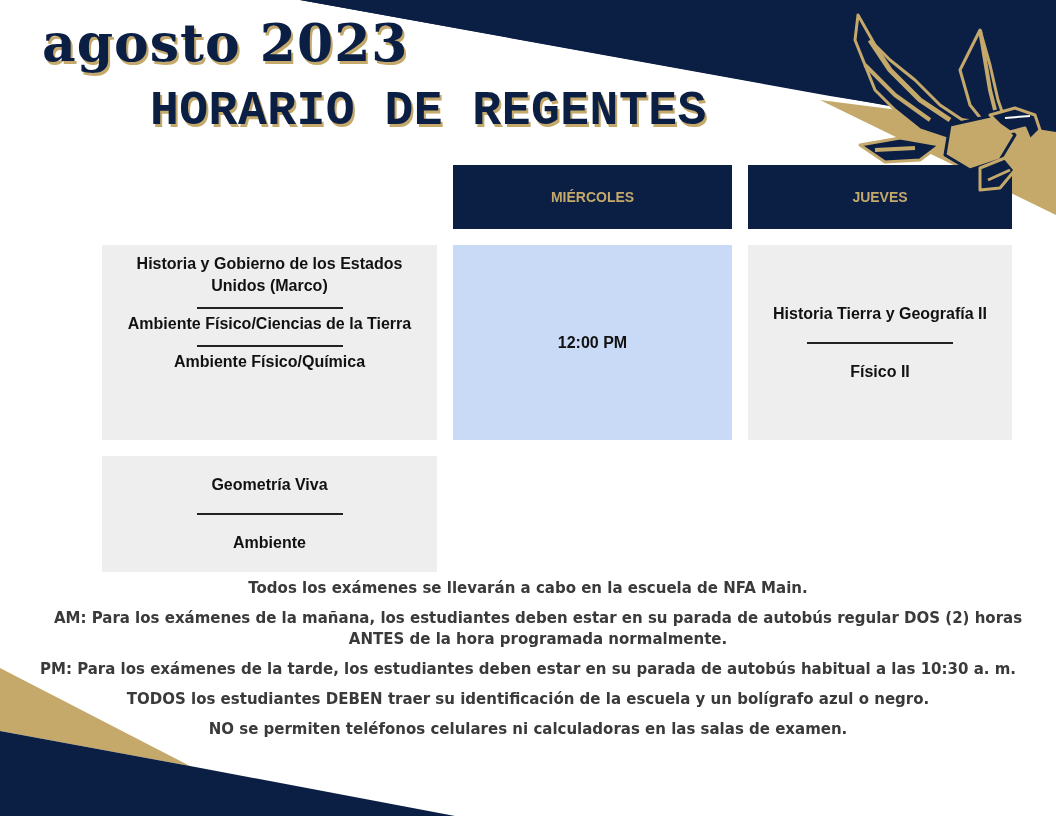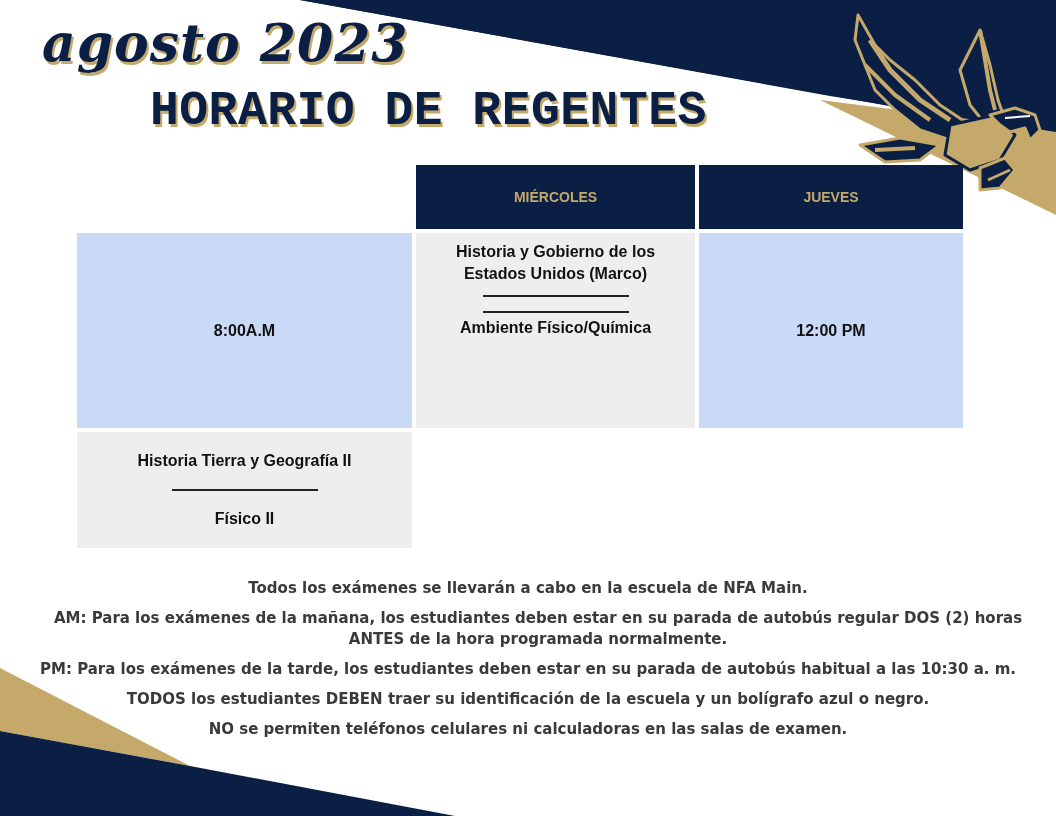--- a/index.html
+++ b/index.html
@@ -3,41 +3,42 @@
 <meta charset="utf-8">
 <style>
   * { box-sizing: border-box; margin: 0; padding: 0; }
   html, body { width: 1056px; height: 816px; overflow: hidden; background: #ffffff; }
   body { position: relative; font-family: "Liberation Sans", sans-serif; }
 
   .bg-shapes { position: absolute; left: 0; top: 0; width: 1056px; height: 816px; z-index: 0; }
 
   .title-script {
     position: absolute; left: 42px; top: 12px;
-    font-family: "DejaVu Serif", serif; font-style: italic; font-weight: bold;
+    font-family: "DejaVu Serif", serif; font-weight: bold;
     font-size: 52px; color: #0b1f45; letter-spacing: 1px;
     text-shadow: 2px 3px 0 #c4a96b;
     z-index: 2;
   }
   .title-main {
     position: absolute; left: 150px; top: 84px;
     font-family: Liberation Mono, monospace; font-weight: bold;
     font-size: 48px; color: #0b1f45; letter-spacing: 0.5px;
     text-shadow: 2px 3px 0 #c4a96b;
     z-index: 2;
   }
 
   .eagle { position: absolute; left: 830px; top: 10px; width: 220px; height: 190px; z-index: 3; }
 
   .schedule { position: absolute; left: 77px; top: 165px; z-index: 2; }
   .sched-grid {
     display: grid;
     grid-template-columns: 335px 279px 264px;
     grid-template-rows: 64px 195px 116px;
-    gap: 4px;
+    gap: 16px;
+    margin-left: 25px;
   }
   .corner { background: transparent; }
   .day-head {
     background: #0b1f45; color: #c4a96b; text-align: center;
     display: flex; flex-direction: column; justify-content: center; align-items: center;
     font-family: "Liberation Sans", sans-serif; font-weight: bold;
   }
   .day-name { font-size: 14px; }
   .day-date { font-size: 22px; margin-top: 1px; }
   .time-cell {
@@ -102,33 +103,38 @@
 <div class="schedule">
   <div class="sched-grid">
     <div class="corner"></div>
     <div class="day-head">
       <span class="day-name">MIÉRCOLES</span>
     </div>
     <div class="day-head">
       <span class="day-name">JUEVES</span>
     </div>
 
-    <div class="time-cell">8:00A.M</div>
     <div class="exam-cell top">
       <span>Historia y Gobierno de los Estados Unidos (Marco)</span>
       <div class="sep tight"></div>
+      <span>Ambiente Físico/Ciencias de la Tierra</span>
       <div class="sep tight"></div>
       <span>Ambiente Físico/Química</span>
     </div>
 
     <div class="time-cell">12:00 PM</div>
     <div class="exam-cell">
       <span>Historia Tierra y Geografía II</span>
       <div class="sep wide"></div>
       <span>Físico II</span>
+    </div>
+    <div class="exam-cell">
+      <span>Geometría Viva</span>
+      <div class="sep wide"></div>
+      <span>Ambiente</span>
     </div>
   </div>
 </div>
 
 <div class="notes" style="left:-14px;">
   <p>Todos los exámenes se llevarán a cabo en la escuela de NFA Main.</p>
   <p class="am" style="padding:0 40px 0 60px;">AM: Para los exámenes de la mañana, los estudiantes deben estar en su parada de autobús regular DOS (2) horas ANTES de la hora programada normalmente.</p>
   <p>PM: Para los exámenes de la tarde, los estudiantes deben estar en su parada de autobús habitual a las 10:30 a. m.</p>
   <p>TODOS los estudiantes DEBEN traer su identificación de la escuela y un bolígrafo azul o negro.</p>
   <p>NO se permiten teléfonos celulares ni calculadoras en las salas de examen.</p>

